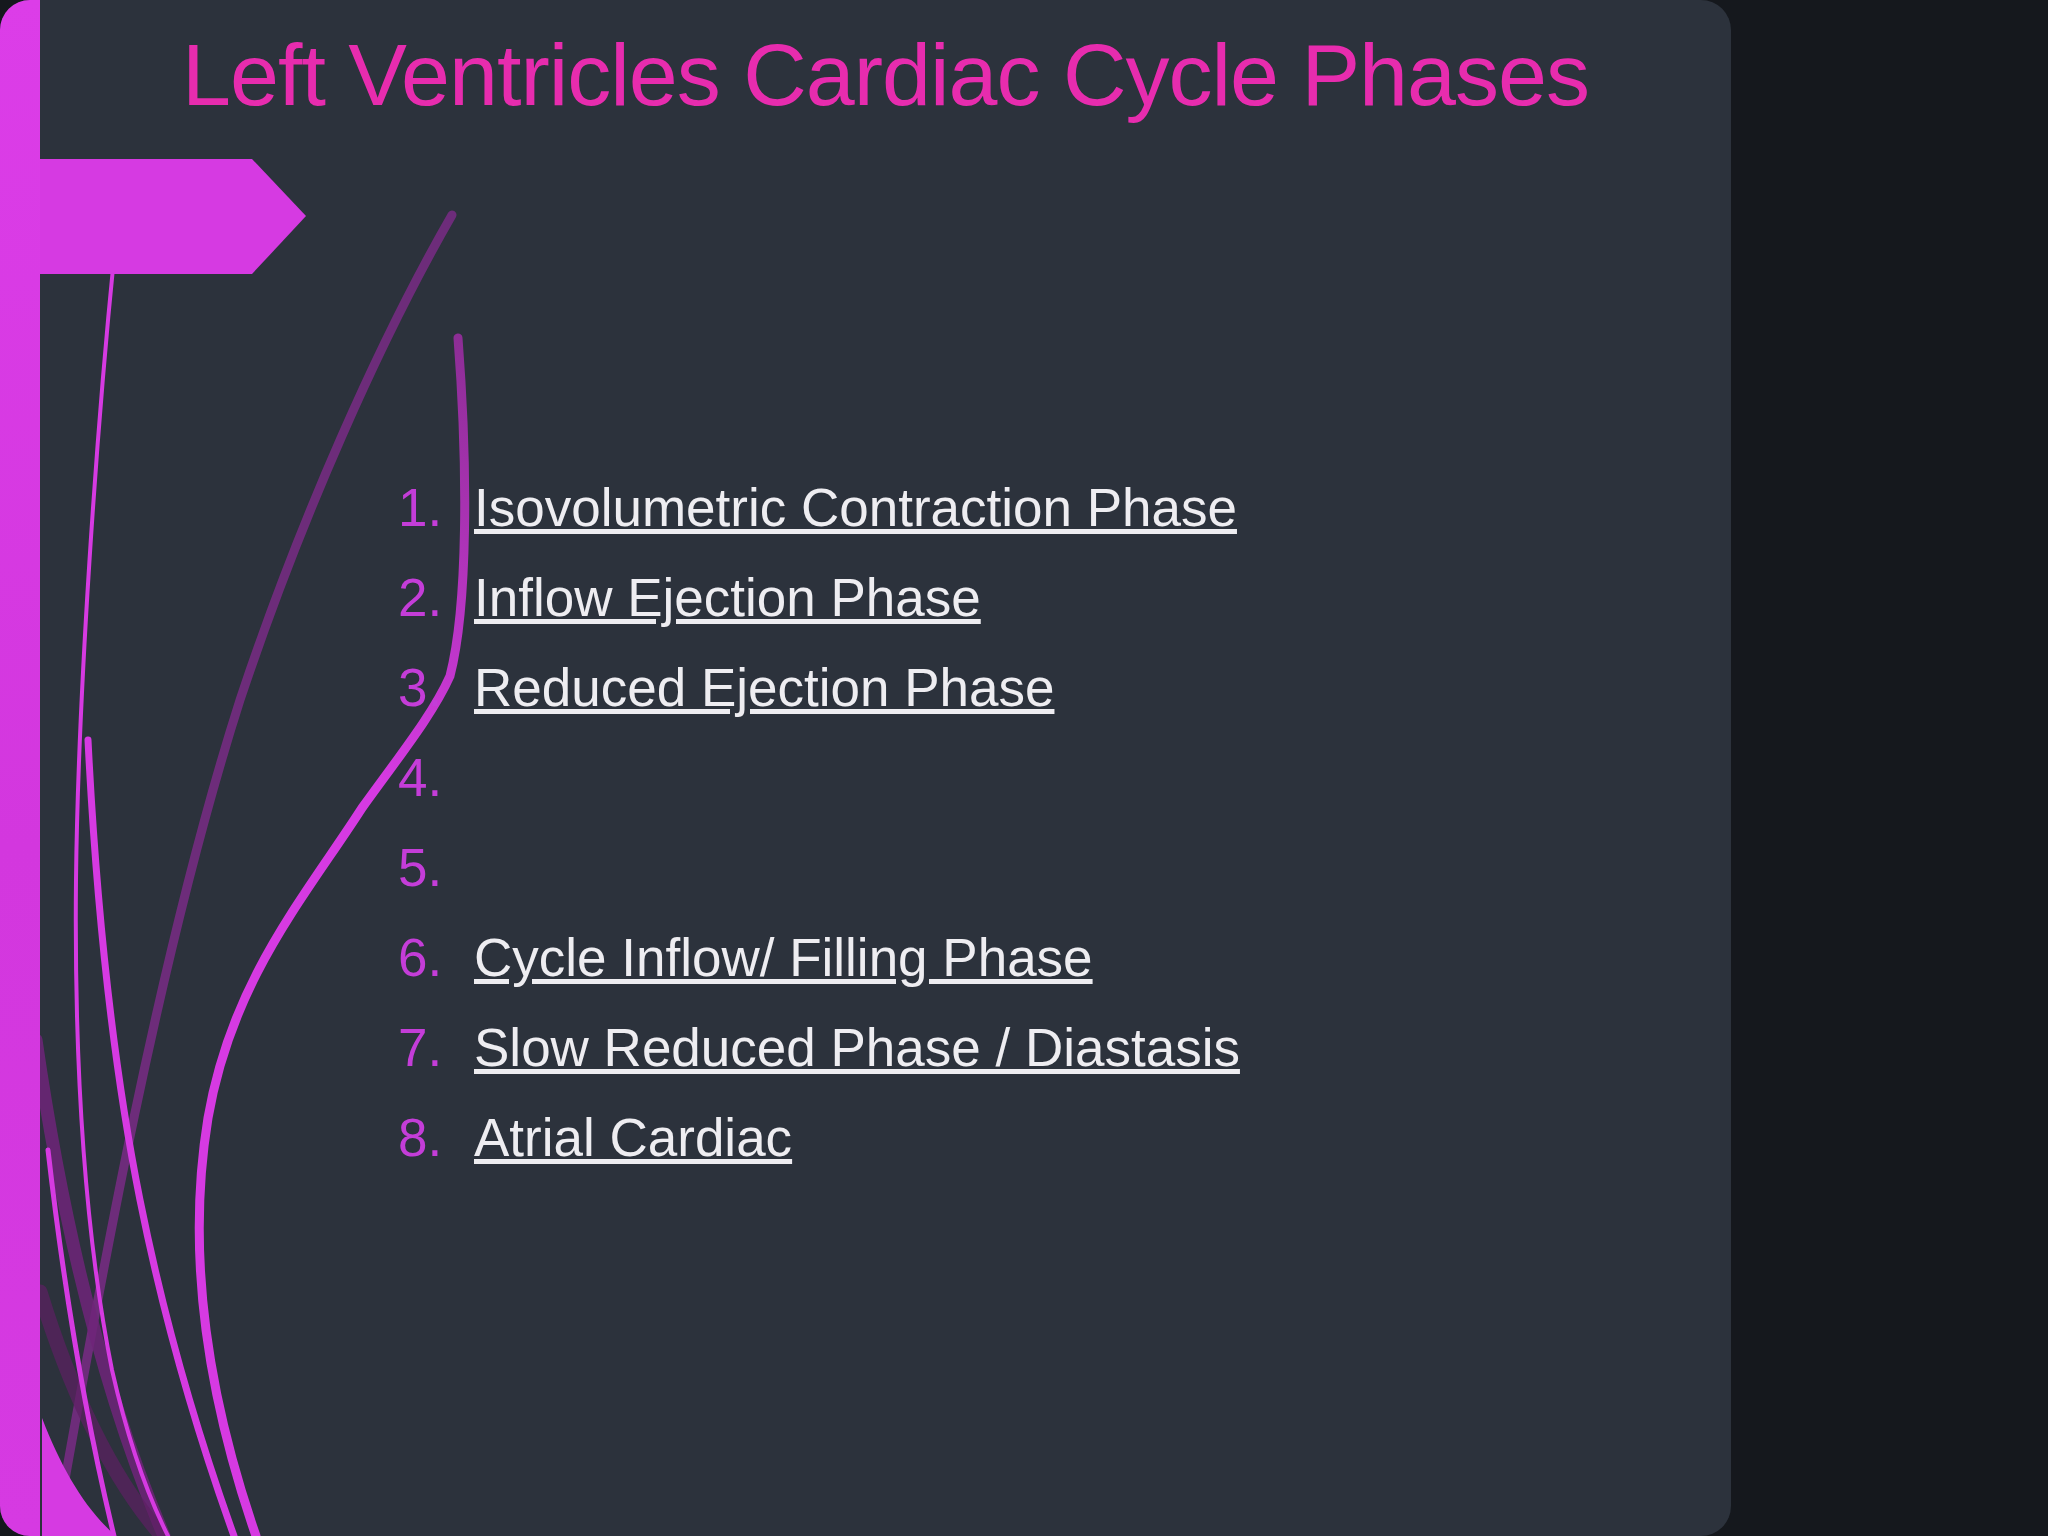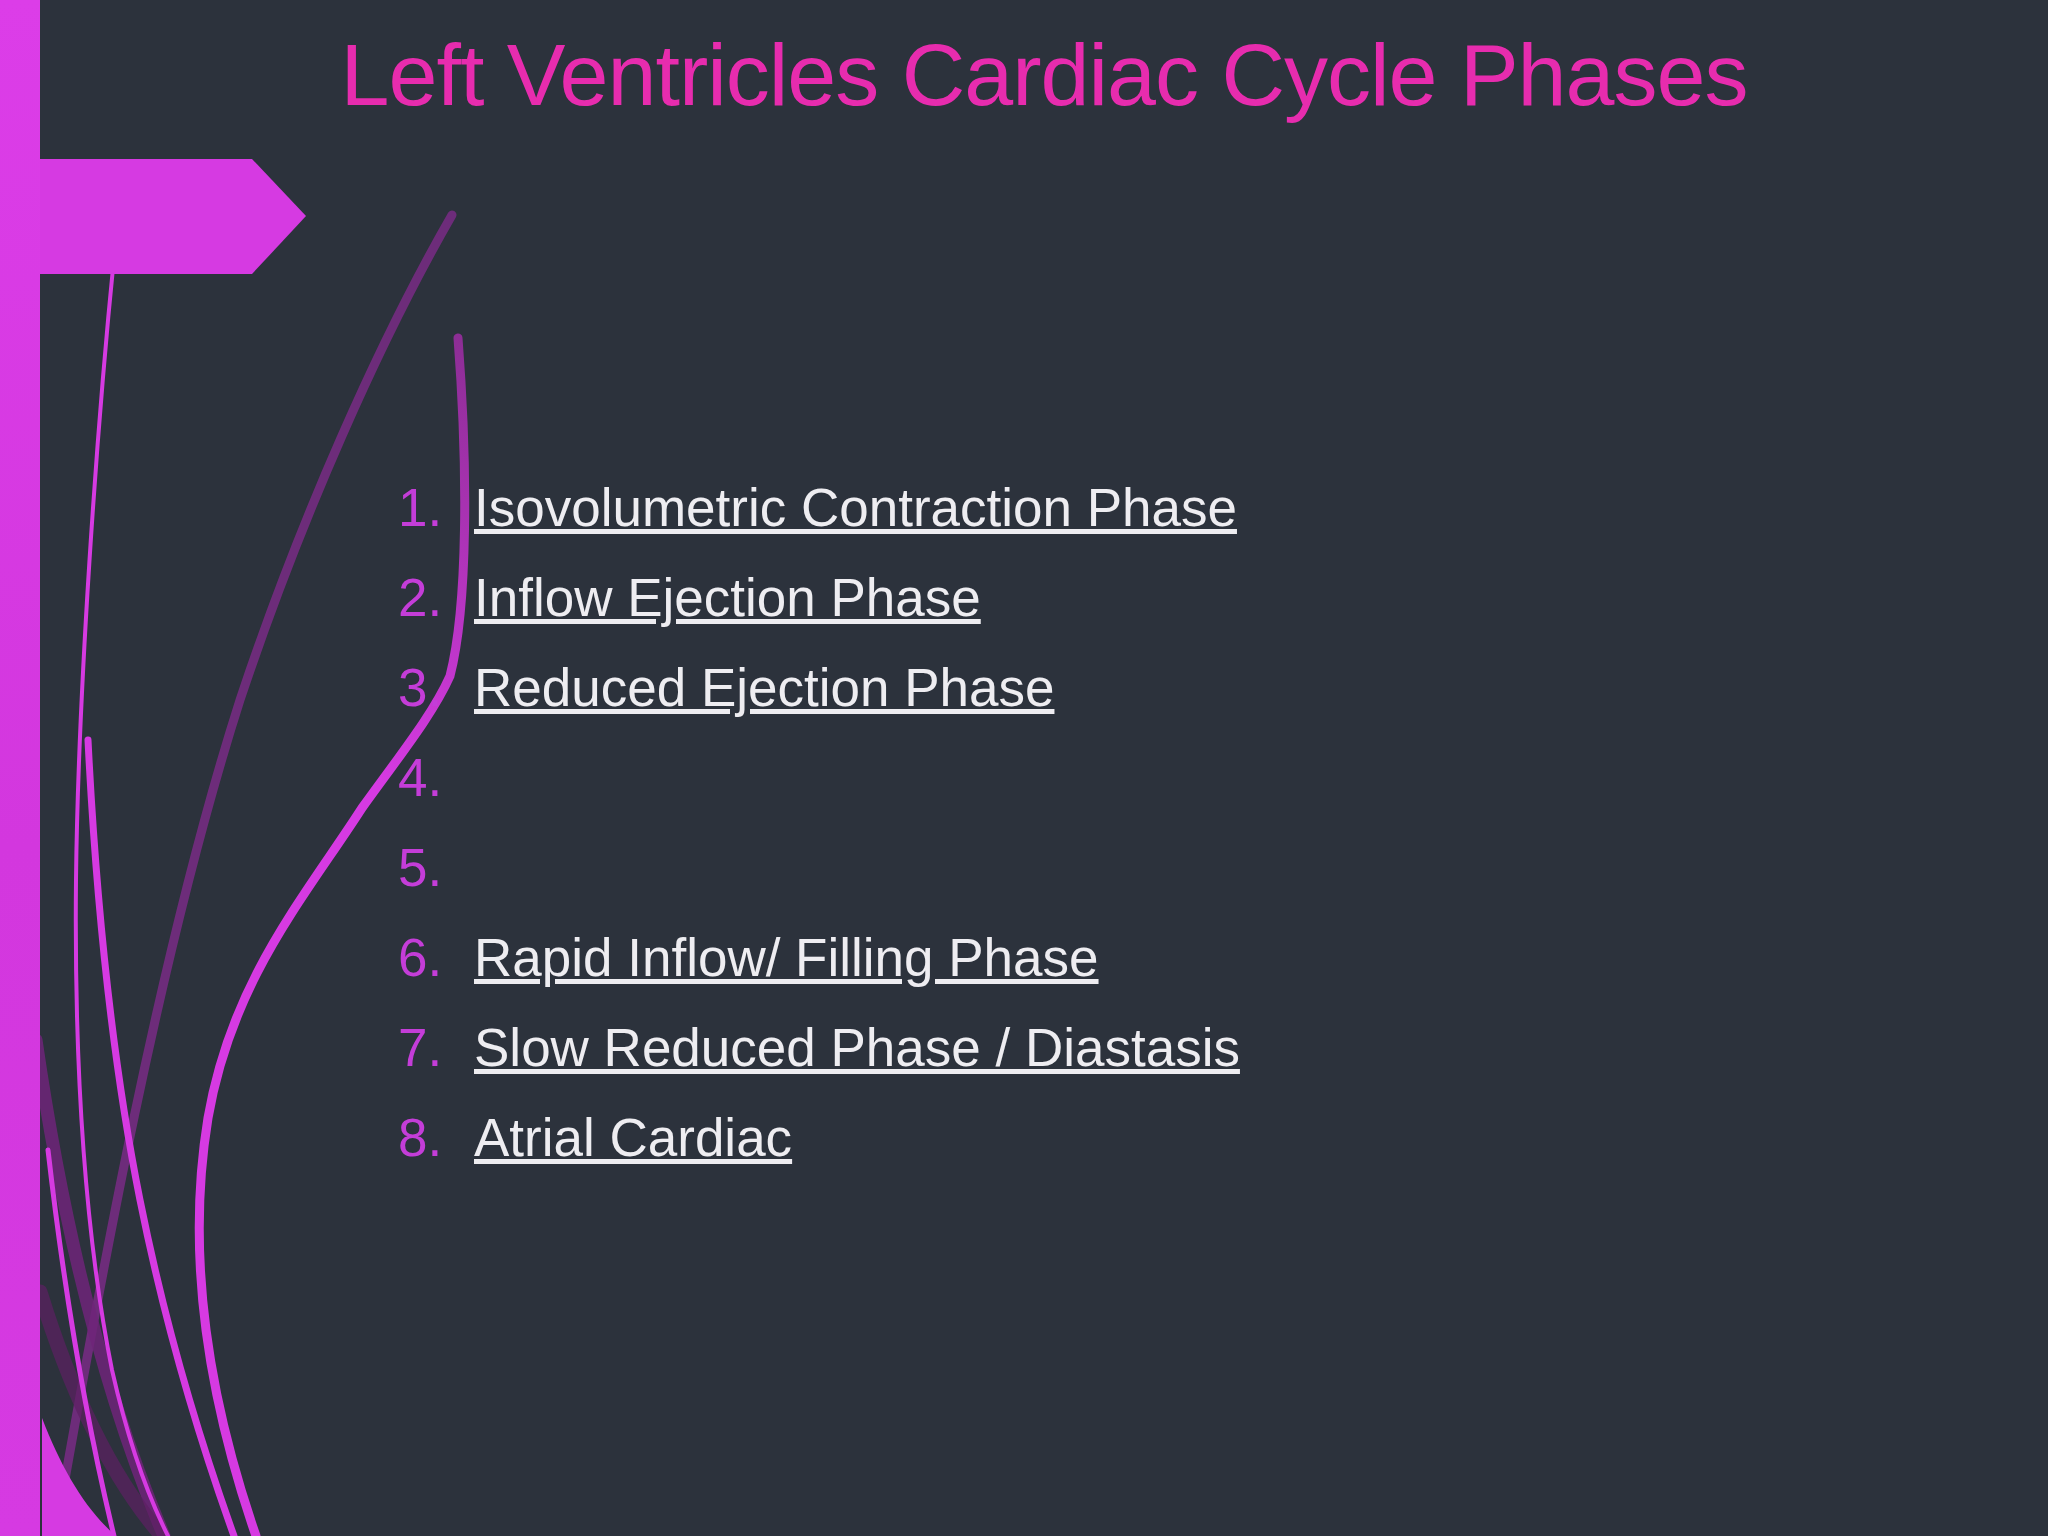--- a/index.html
+++ b/index.html
@@ -1,22 +1,23 @@
 <!DOCTYPE html>
 <html><head>
 <meta charset="utf-8">
 <style>
   html, body { margin: 0; padding: 0; background: #15181d; }
   .slide {
     position: relative;
-    width: 2048px;
+    width: 1731px;
     height: 1536px;
     background: #2c323c;
     overflow: hidden;
     font-family: "Liberation Sans", "DejaVu Sans", sans-serif;
+    border-radius: 30px;
   }
   .accent-bar {
     position: absolute;
     left: 0; top: 0;
     width: 40px; height: 1536px;
     background: linear-gradient(180deg, #dc3de8 0%, #d337de 55%, #d63ae2 100%);
     z-index: 2;
   }
   .deco-svg {
     position: absolute;
@@ -114,21 +115,21 @@
       <span class="txt">Reduced Ejection Phase</span>
     </div>
     <div class="row">
       <span class="num">4.</span>
     </div>
     <div class="row">
       <span class="num">5.</span>
     </div>
     <div class="row">
       <span class="num">6.</span>
-      <span class="txt">Rapid Inflow/ Filling Phase</span>
+      <span class="txt">Cycle Inflow/ Filling Phase</span>
     </div>
     <div class="row">
       <span class="num">7.</span>
       <span class="txt">Slow Reduced Phase / Diastasis</span>
     </div>
     <div class="row">
       <span class="num">8.</span>
       <span class="txt">Atrial Cardiac</span>
     </div>
   </div>

